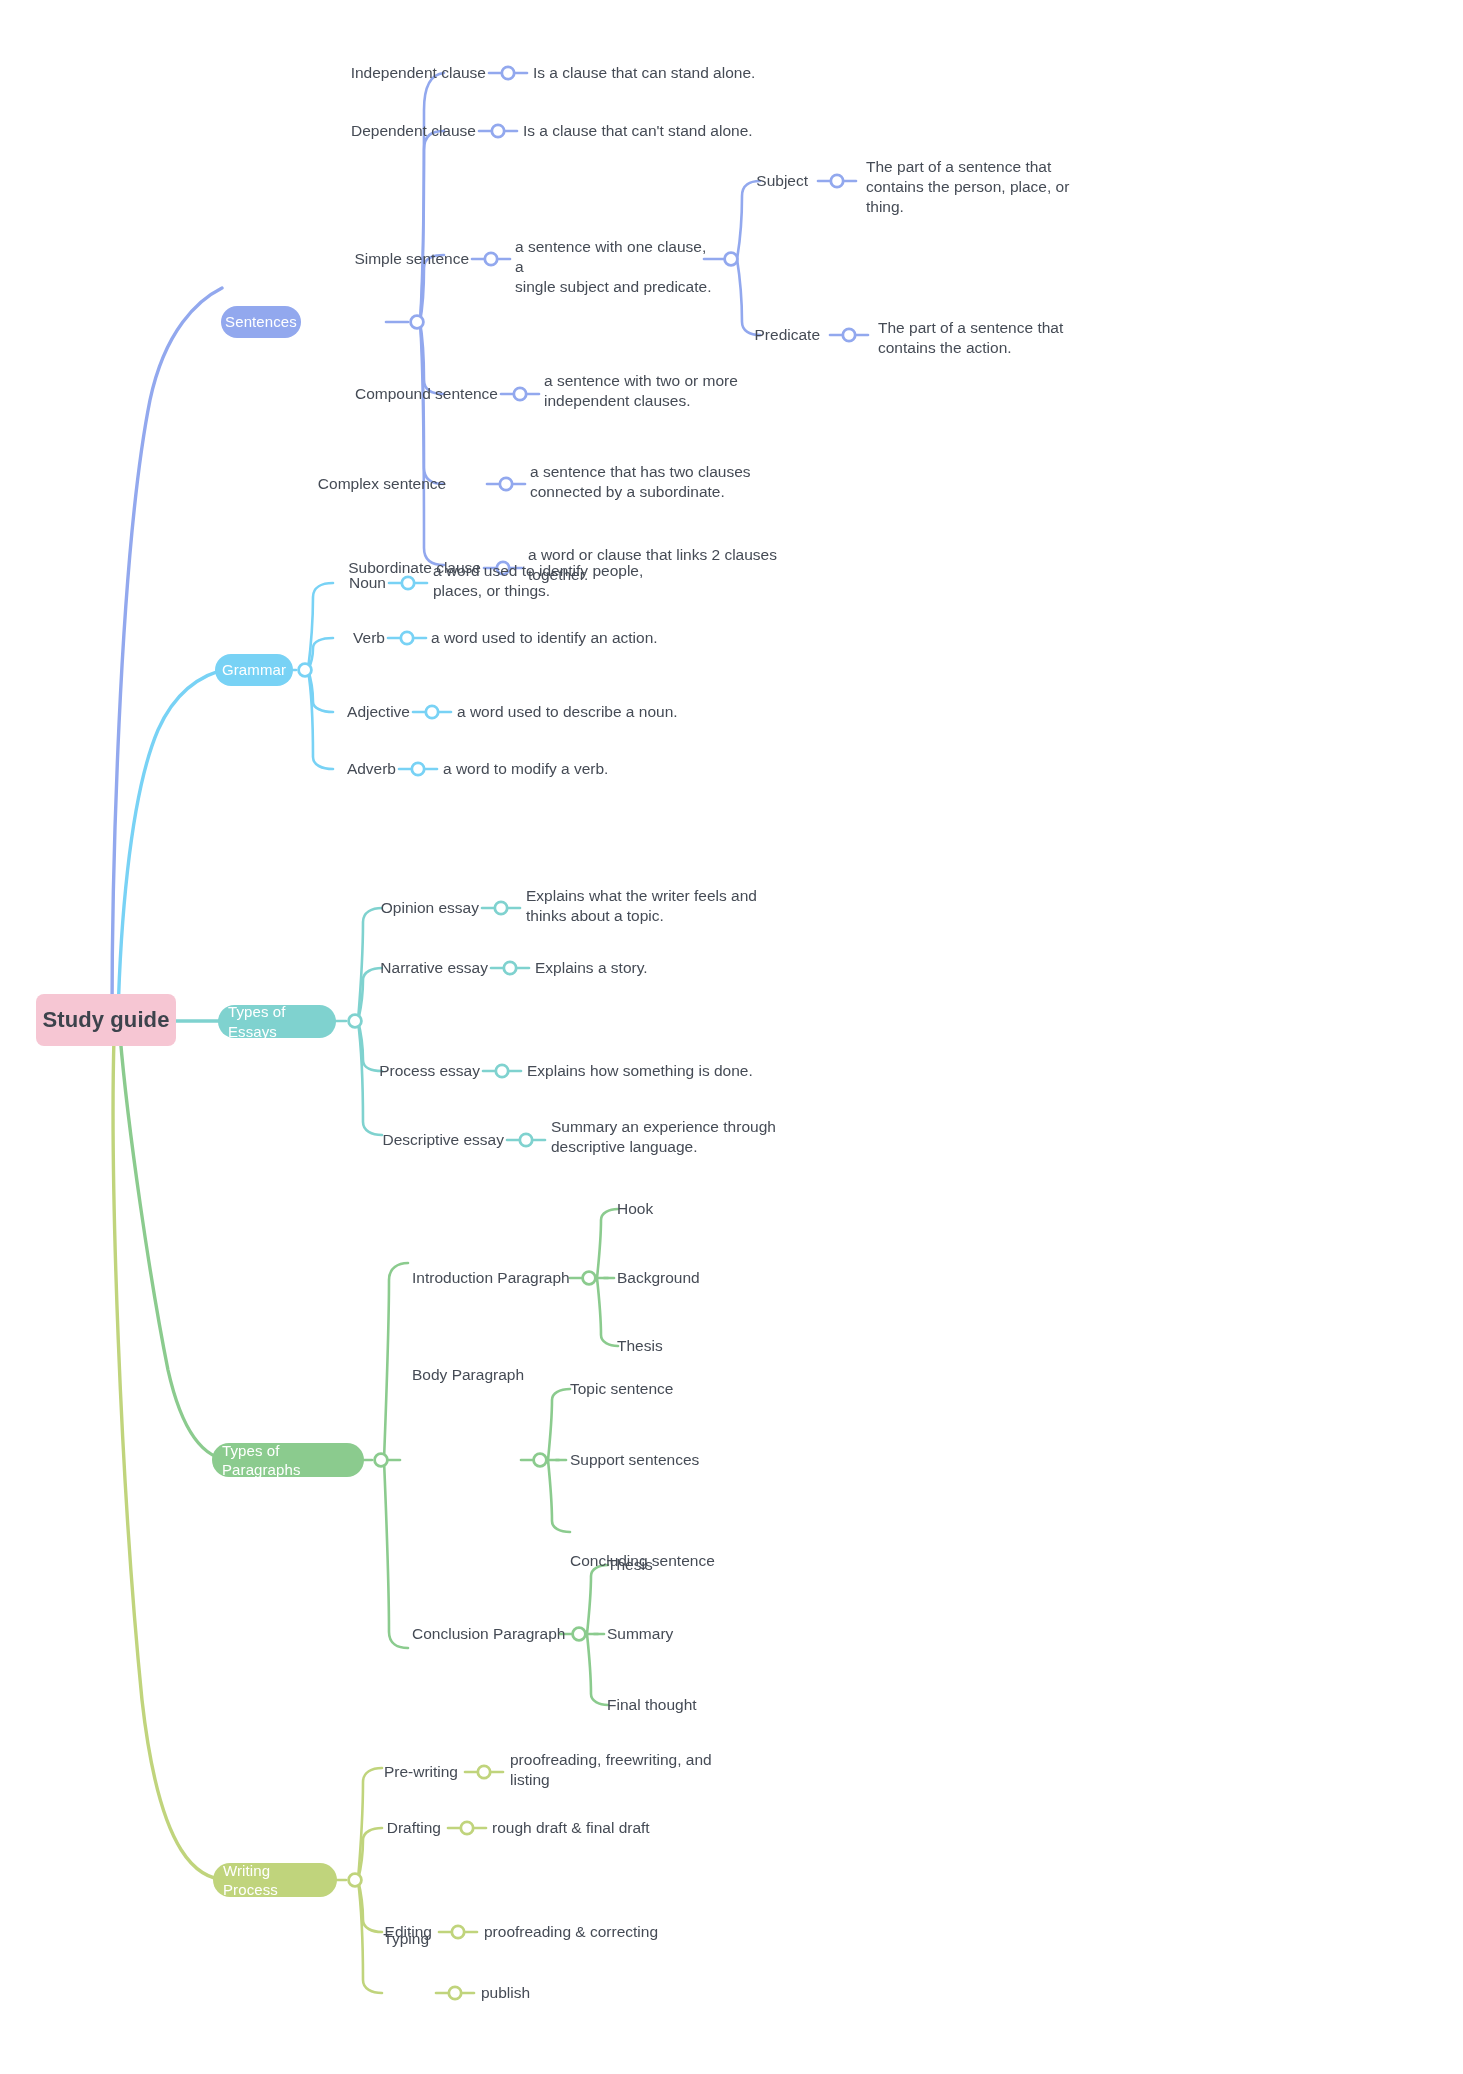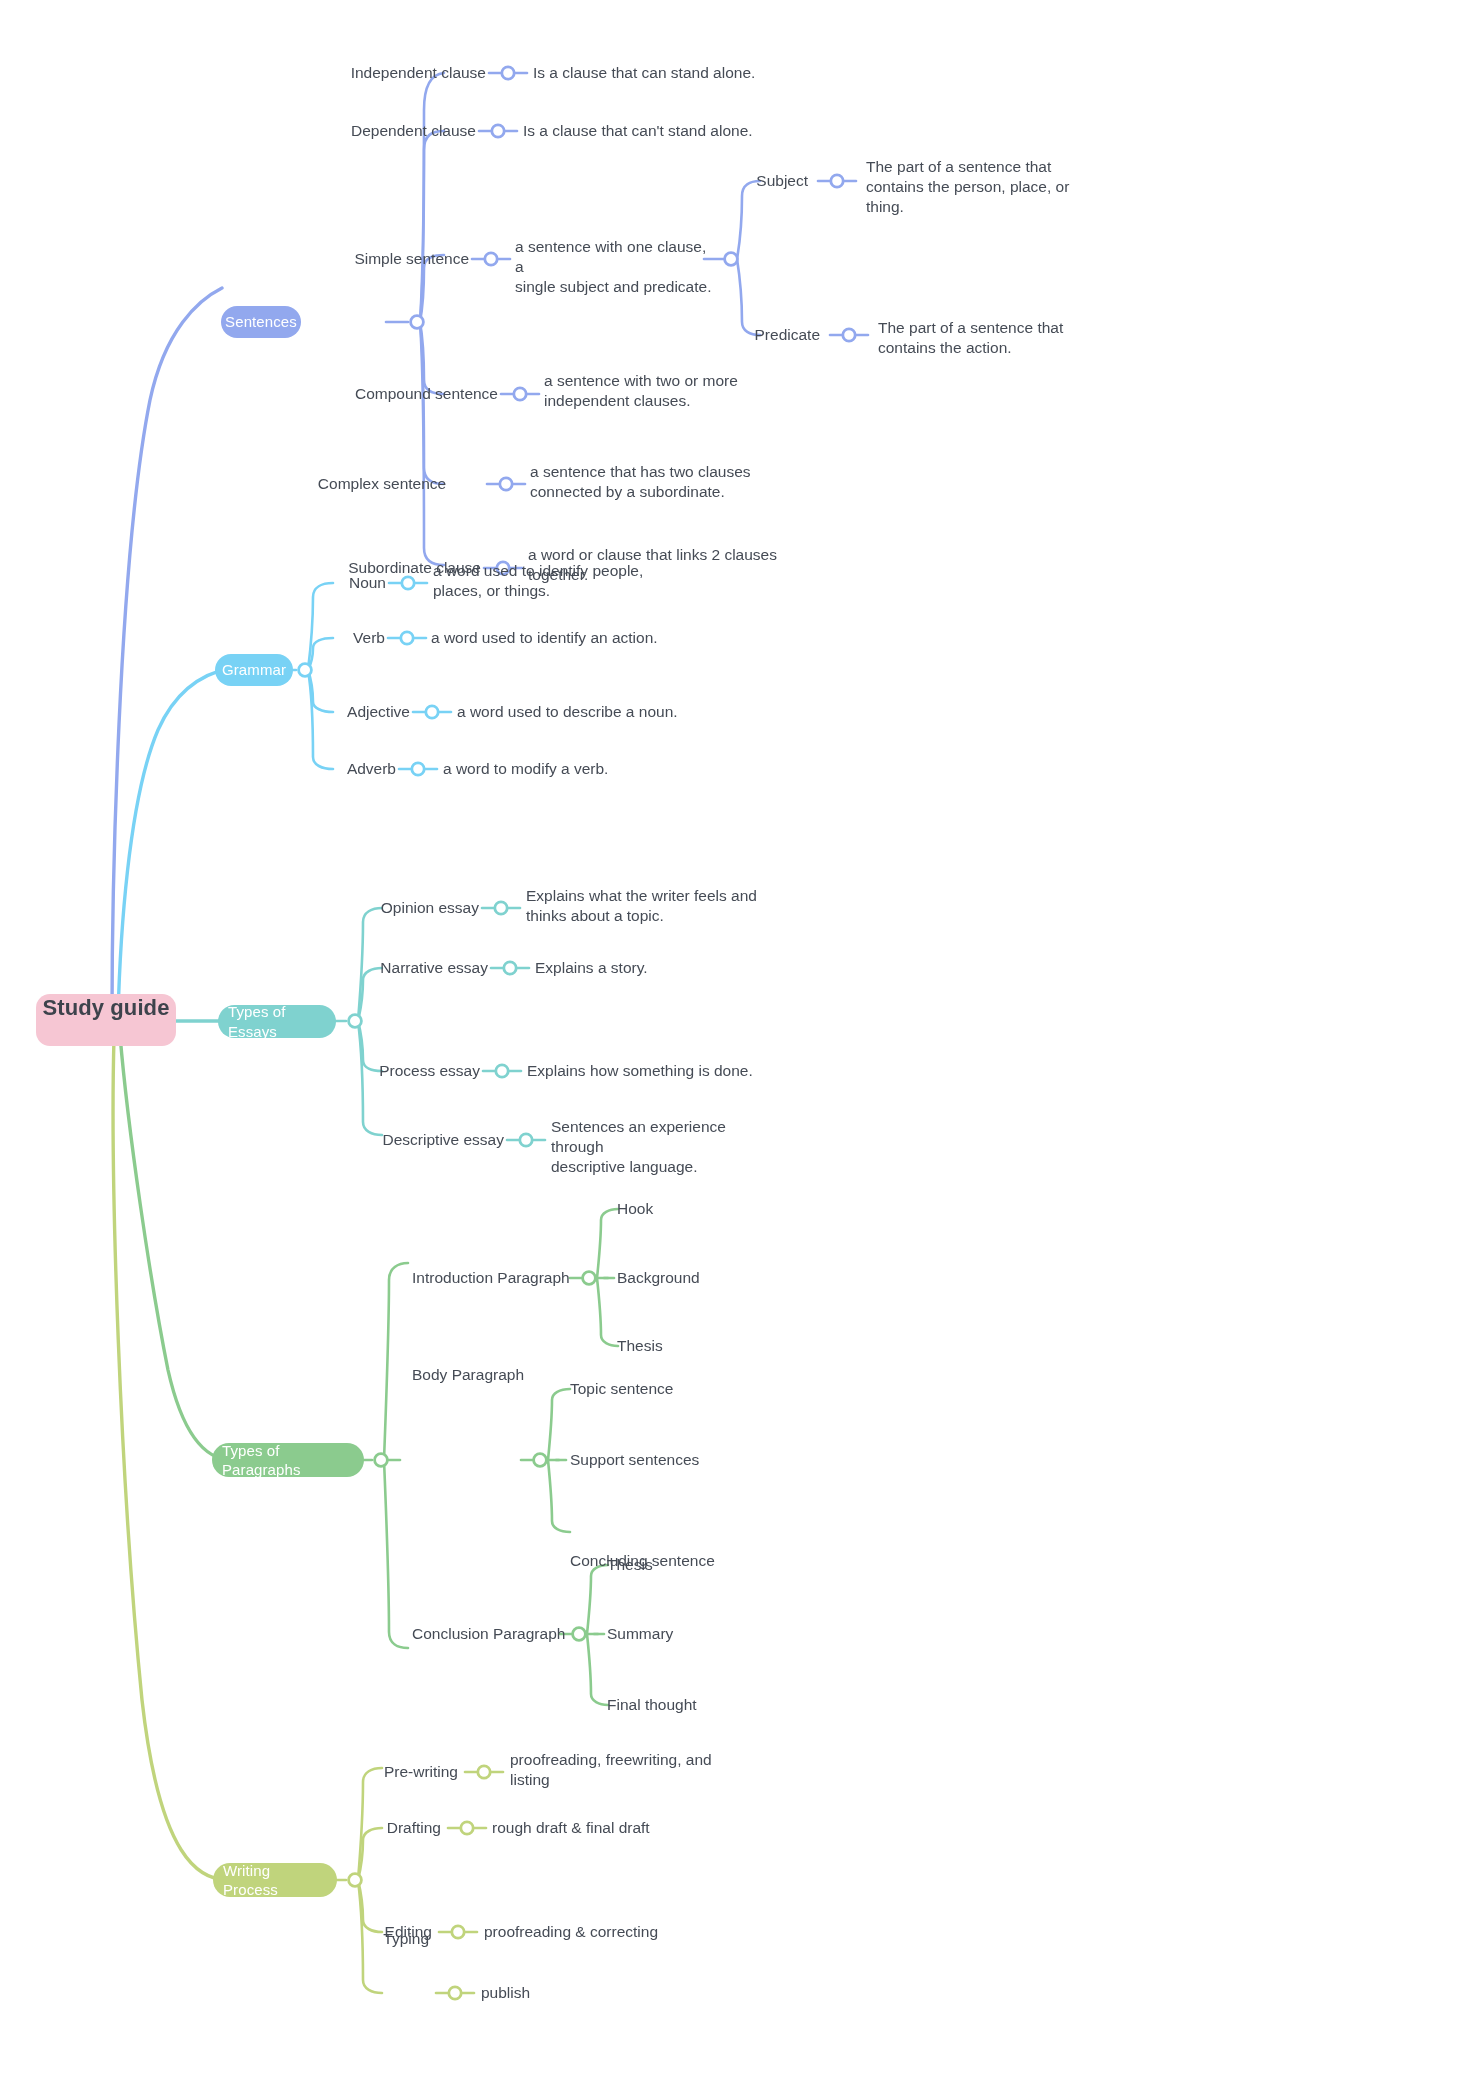--- a/index.html
+++ b/index.html
@@ -23,23 +23,23 @@
   }
   
   .node{
     position:absolute;
     box-sizing:border-box;
     white-space:pre-line;
     line-height:1.30;
   }
   
   .root-pill{
-    display:flex;justify-content:center;
+    display:flex;align-items:center;justify-content:center;
     background:#f6c6d3;
-    border-radius:14px;
+    border-radius:8px;
     font-size:22px;
     font-weight:bold;
     color:#3d434c;
     letter-spacing:.1px;
   }
   
   .l1-pill{
     display:flex;align-items:center;justify-content:center;
     border-radius:17px;
     color:#ffffff;
@@ -302,21 +302,21 @@
   <div class="node txt l" style="left:526px;top:886px;width:240px;">Explains what the writer feels and
 thinks about a topic.</div>
 
   <div class="node txt r" style="left:290px;top:958px;width:198px;">Narrative essay</div>
   <div class="node txt l" style="left:535px;top:958px;width:200px;">Explains a story.</div>
 
   <div class="node txt r" style="left:290px;top:1061px;width:190px;">Process essay</div>
   <div class="node txt l" style="left:527px;top:1061px;width:260px;">Explains how something is done.</div>
 
   <div class="node txt r" style="left:290px;top:1130px;width:214px;">Descriptive essay</div>
-  <div class="node txt l" style="left:551px;top:1117px;width:230px;">Sentences an experience through
+  <div class="node txt l" style="left:551px;top:1117px;width:230px;">Summary an experience through
 descriptive language.</div>
 
   <div class="node txt l" style="left:412px;top:1268px;width:200px;">Introduction Paragraph</div>
   <div class="node txt l" style="left:617px;top:1199px;width:120px;">Hook</div>
   <div class="node txt l" style="left:617px;top:1268px;width:140px;">Background</div>
   <div class="node txt l" style="left:617px;top:1336px;width:120px;">Thesis</div>
 
   <div class="node txt l" style="left:412px;top:1365px;width:160px;">Body Paragraph</div>
   <div class="node txt l" style="left:570px;top:1379px;width:160px;">Topic sentence</div>
   <div class="node txt l" style="left:570px;top:1450px;width:180px;">Support sentences</div>

